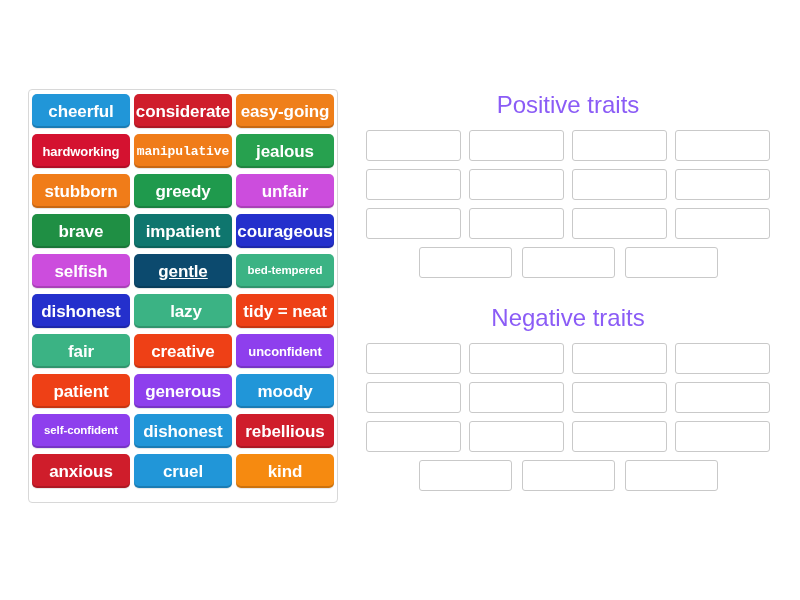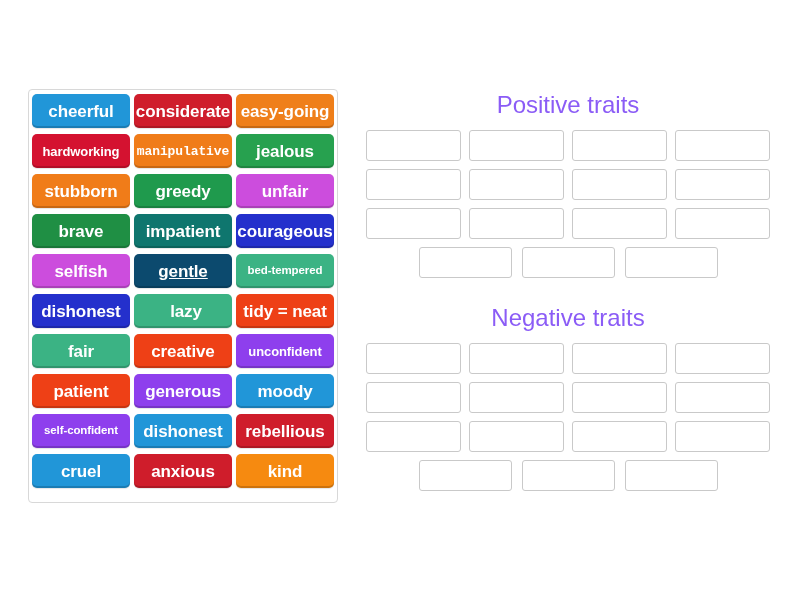--- a/index.html
+++ b/index.html
@@ -117,22 +117,22 @@
       <div class="tile" style="background: rgb(238, 64, 22);">tidy = neat</div>
       <div class="tile" style="background: rgb(59, 179, 132);">fair</div>
       <div class="tile" style="background: rgb(238, 64, 22);">creative</div>
       <div class="tile sm" style="background: rgb(142, 63, 237);">unconfident</div>
       <div class="tile" style="background: rgb(238, 64, 22);">patient</div>
       <div class="tile" style="background: rgb(142, 63, 237);">generous</div>
       <div class="tile" style="background: rgb(33, 150, 216);">moody</div>
       <div class="tile xs" style="background: rgb(142, 63, 237);">self-confident</div>
       <div class="tile" style="background: rgb(33, 150, 216);">dishonest</div>
       <div class="tile" style="background: rgb(207, 29, 43);">rebellious</div>
+      <div class="tile" style="background: rgb(207, 29, 43);">anxious</div>
       <div class="tile" style="background: rgb(33, 150, 216);">cruel</div>
-      <div class="tile" style="background: rgb(207, 29, 43);">anxious</div>
       <div class="tile" style="background: rgb(246, 138, 16);">kind</div>
     </div>
 </div>
 
 <div class="zone-group" id="positive-group">
   <h2 class="zone-title">Positive traits</h2>
   <div class="zone-rows">
       <div class="zone-row">
         <div class="dropzone"></div>
         <div class="dropzone"></div>

